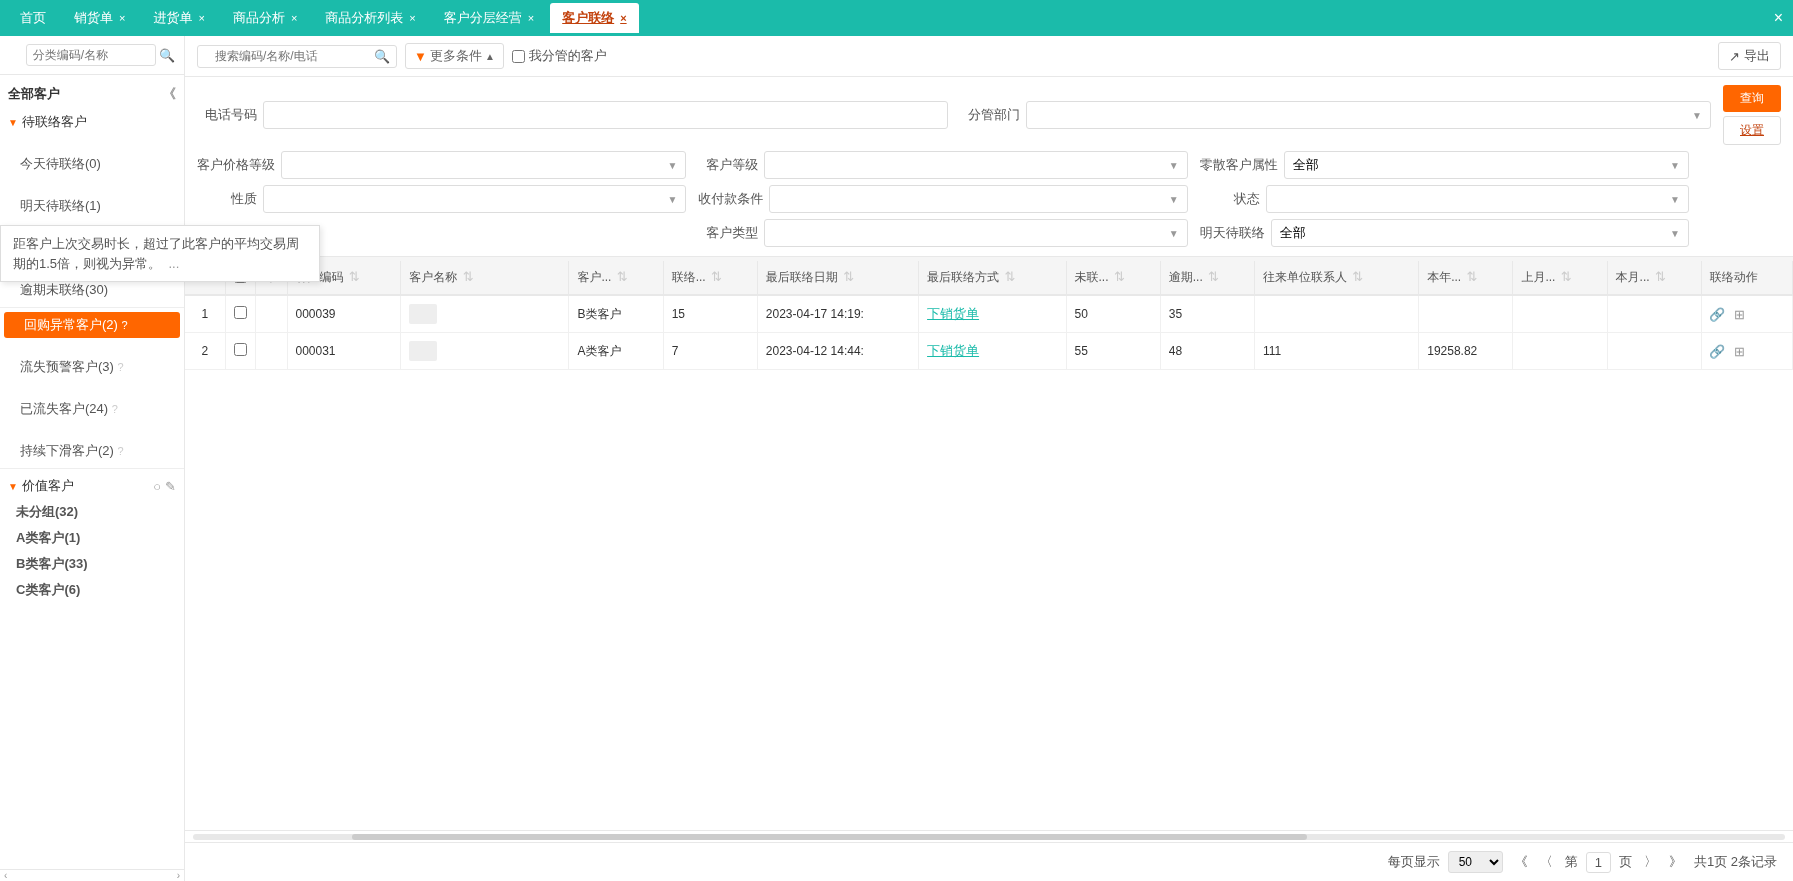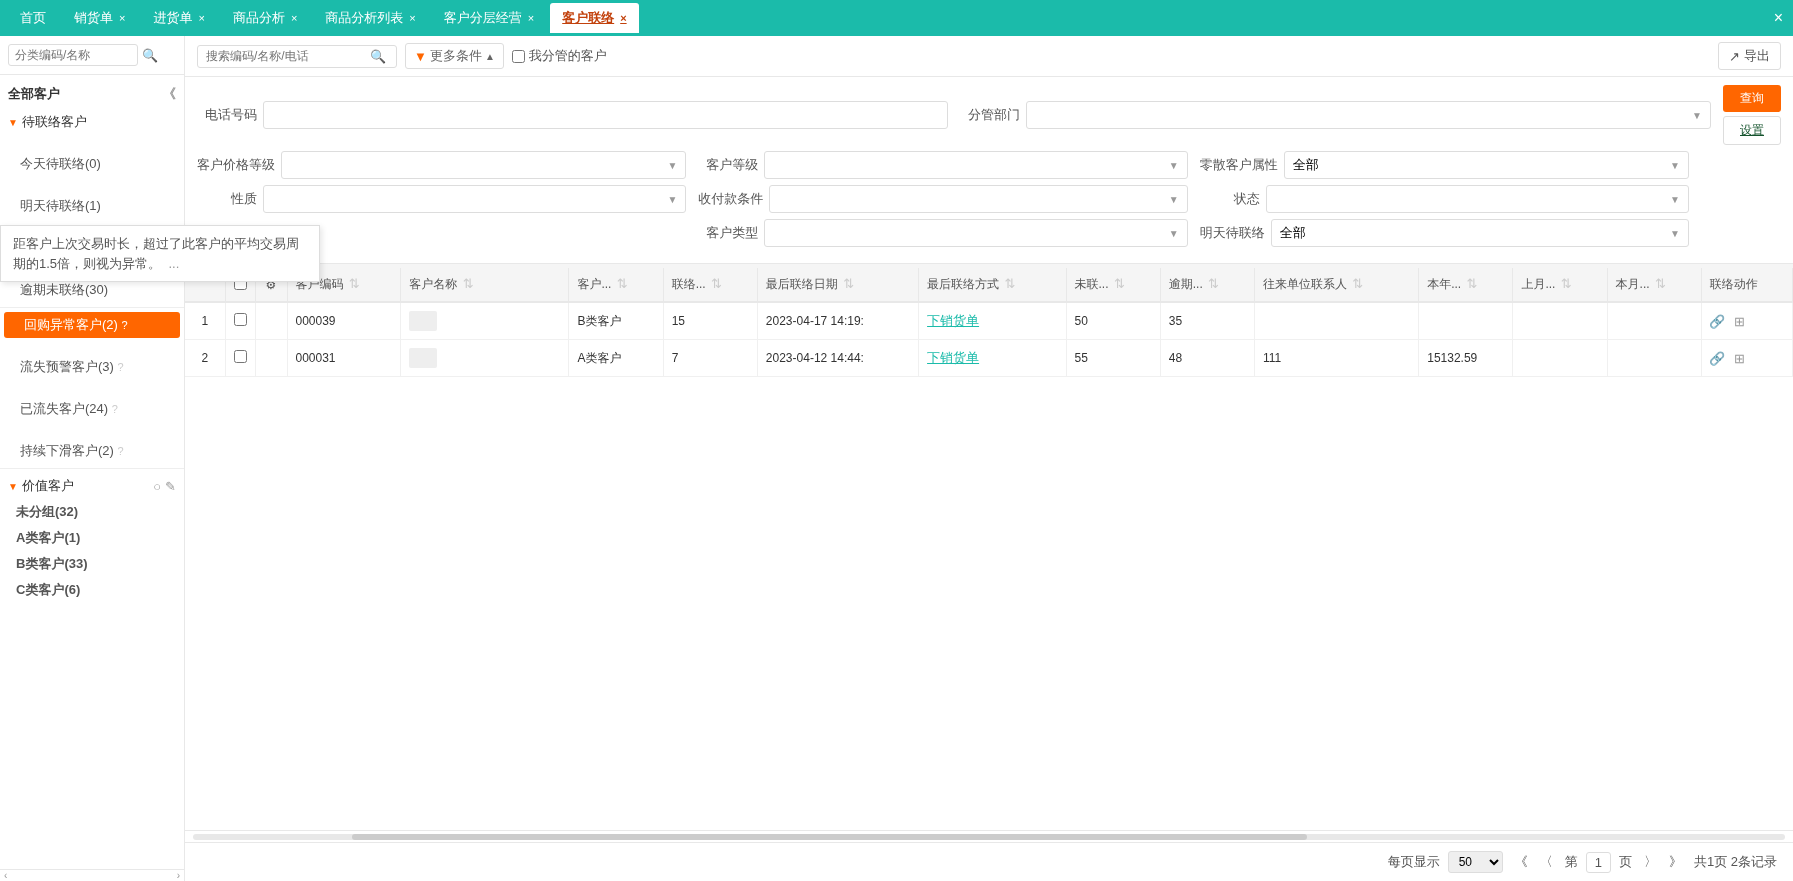--- a/index.html
+++ b/index.html
@@ -51,20 +51,21 @@
       flex-direction: column;
       overflow: hidden;
       flex-shrink: 0;
     }
     .sidebar-search {
       padding: 8px;
       border-bottom: 1px solid #e8e8e8;
       display: flex;
       align-items: center;
       gap: 4px;
+      justify-content: flex-end;
     }
     .sidebar-search input {
       border: 1px solid #ddd;
       border-radius: 3px;
       padding: 3px 6px;
       width: 130px;
       font-size: 12px;
       outline: none;
     }
     .sidebar-search .search-icon { color: #999; cursor: pointer; }
@@ -158,20 +159,21 @@
       padding: 3px 8px;
       width: 200px;
       background: #fff;
       gap: 4px;
     }
     .filter-search input {
       border: none;
       outline: none;
       width: 160px;
       font-size: 12px;
+      margin-left: 9px;
     }
     .more-conditions {
       display: flex;
       align-items: center;
       gap: 3px;
       color: #666;
       cursor: pointer;
       padding: 3px 8px;
       border: 1px solid #ddd;
       border-radius: 3px;
@@ -202,21 +204,21 @@
       background: #fff;
       padding: 8px 12px;
       border-bottom: 1px solid #e8e8e8;
     }
     .filter-row {
       display: flex;
       align-items: center;
       gap: 12px;
       margin-bottom: 6px;
     }
-    .filter-row:last-child { margin-bottom: 8px; }
+    .filter-row:last-child { margin-bottom: 1px; }
     .filter-field {
       display: flex;
       align-items: center;
       gap: 6px;
       flex: 1;
     }
     .filter-label { color: #555; white-space: nowrap; min-width: 60px; text-align: right; }
     .filter-input {
       flex: 1;
       border: 1px solid #ddd;
@@ -249,21 +251,21 @@
       background: #ff6600;
       color: #fff;
       border: none;
       border-radius: 3px;
       padding: 5px 16px;
       cursor: pointer;
       font-size: 12px;
     }
     .btn-settings {
       background: #fff;
-      color: #14532d;
+      color: #c2410c;
       border: 1px solid #ddd;
       border-radius: 3px;
       padding: 5px 16px;
       cursor: pointer;
       font-size: 12px;
       text-decoration: underline;
     }
     .filter-dots { color: #999; cursor: pointer; padding: 0 4px; }
 
     
@@ -635,21 +637,21 @@
             <td></td>
             <td>000031</td>
             <td><span class="avatar-placeholder"></span></td>
             <td>A类客户</td>
             <td>7</td>
             <td>2023-04-12 14:44:</td>
             <td><span class="link-text">下销货单</span></td>
             <td>55</td>
             <td>48</td>
             <td>111</td>
-            <td>15132.59</td>
+            <td>19258.82</td>
             <td></td>
             <td></td>
             <td>
               <div class="action-icons">
                 <span title="联络">🔗</span>
                 <span title="更多">⊞</span>
               </div>
             </td>
           </tr>
         </tbody>

